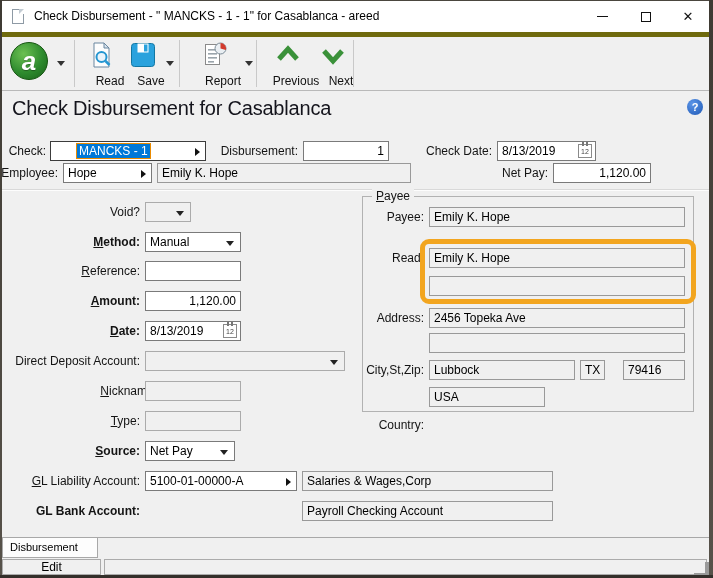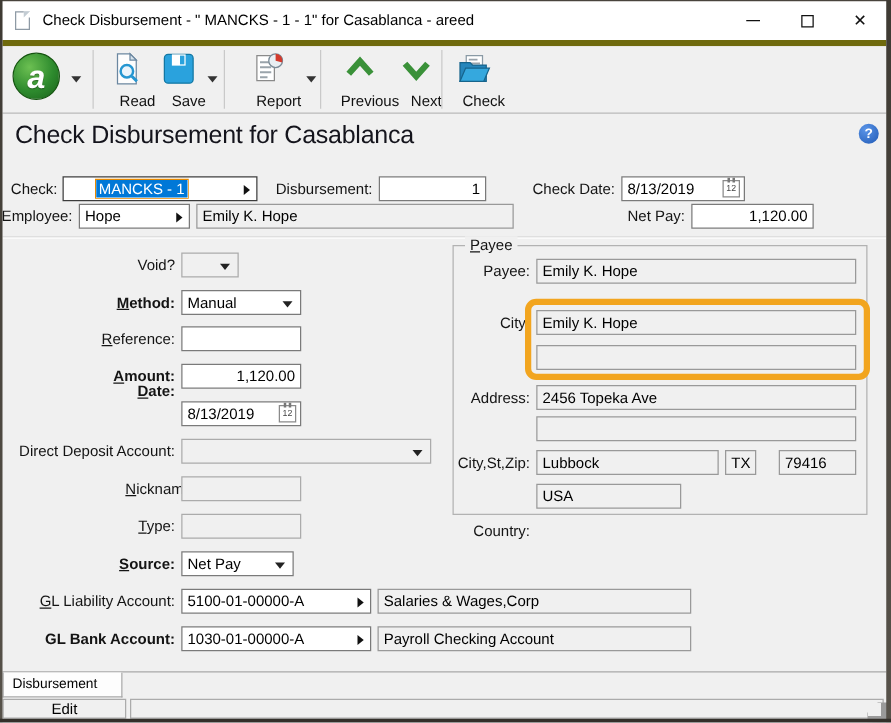--- a/index.html
+++ b/index.html
@@ -159,32 +159,20 @@
     <div class="tb-btn" style="left:313px; width:36px;">
       <span>
         <svg width="28" height="28" viewBox="0 0 28 28">
             <polyline points="5,10 14,20 23,10" fill="none" stroke="#3a9139" stroke-width="5"></polyline>
           </svg>
       </span>
       <span class="lblt">Next</span>
     </div>
     <div class="tb-sep" style="left:351px;"></div>
 
-    <div class="tb-btn" style="left:356px; width:42px;">
-      <span>
-        <svg width="28" height="28" viewBox="0 0 28 28">
-            <rect x="8" y="3.5" width="13" height="9" fill="#fff" stroke="#8a9aa5"></rect>
-            <rect x="10" y="6" width="7" height="1.4" fill="#9aa4ab"></rect>
-            <rect x="10" y="9" width="9" height="1.4" fill="#9aa4ab"></rect>
-            <path d="M3 9 h8 l2 2 h11 v13 H3 z" fill="#2586bc" stroke="#16648c"></path>
-            <path d="M3 24 l4.5 -10.5 h19 L22 24 z" fill="#35a8de" stroke="#16648c"></path>
-          </svg>
-      </span>
-      <span class="lblt">Check</span>
-    </div>
   </div>
 
   <div class="page-title">Check Disbursement for Casablanca</div>
   <div class="help-btn">
       <span>?</span>
     </div>
 
   <div class="lbl" style="left:8px; top:141px; width:38px;">Check:</div>
   <div class="fld focus" style="left:50px; top:141px; width:156px;">
     <span class="sel">MANCKS - 1</span>
@@ -221,21 +209,21 @@
     <span>Manual</span>
     <span class="ca"></span>
   </div>
 
   <div class="lbl u1" style="left:0px; top:261px; width:140px;">Reference:</div>
   <div class="fld" style="left:145px; top:261px; width:96px;"></div>
 
   <div class="lbl b u1" style="left:0px; top:291px; width:140px;">Amount:</div>
   <div class="fld num" style="left:145px; top:291px; width:96px;">1,120.00</div>
 
-  <div class="lbl b u1" style="left:0px; top:303px; width:140px;">Date:</div>
+  <div class="lbl b u1" style="left:0px; top:321px; width:140px;">Date:</div>
   <div class="fld" style="left:145px; top:321px; width:96px;">
     <span>8/13/2019</span>
     <span class="cal"><i class="t1"></i><i class="t2"></i><span>12</span></span>
   </div>
 
   <div class="lbl" style="left:0px; top:351px; width:140px;">Direct Deposit Account:</div>
   <div class="fld dis" style="left:145px; top:351px; width:200px;">
     <span></span>
     <span class="ca"></span>
   </div>
@@ -253,33 +241,29 @@
   </div>
 
   <div class="lbl u1" style="left:0px; top:471px; width:140px;">GL Liability Account:</div>
   <div class="fld" style="left:145px; top:471px; width:152px;">
     <span>5100-01-00000-A</span>
     <span class="la"></span>
   </div>
   <div class="fld ro" style="left:302px; top:471px; width:251px;">Salaries &amp; Wages,Corp</div>
 
   <div class="lbl b" style="left:0px; top:501px; width:140px;">GL Bank Account:</div>
-  <div class="fld" style="left:145px; top:501px; width:152px;">
-    <span>1030-01-00000-A</span>
-    <span class="la"></span>
-  </div>
   <div class="fld ro" style="left:302px; top:501px; width:251px;">Payroll Checking Account</div>
 
   <div class="group"></div>
   <div class="group-label u1">Payee</div>
 
   <div class="lbl" style="left:340px; top:207px; width:84px;">Payee:</div>
   <div class="fld ro" style="left:429px; top:207px; width:256px;">Emily K. Hope</div>
 
-  <div class="lbl" style="left:340px; top:248px; width:84px;">City:</div>
+  <div class="lbl" style="left:340px; top:248px; width:84px;">Read:</div>
   <div class="fld ro" style="left:429px; top:248px; width:256px;">Emily K. Hope</div>
   <div class="fld ro" style="left:429px; top:276px; width:256px;"></div>
   <div class="highlight"></div>
 
   <div class="lbl" style="left:340px; top:308px; width:84px;">Address:</div>
   <div class="fld ro" style="left:429px; top:308px; width:256px;">2456 Topeka Ave</div>
   <div class="fld ro" style="left:429px; top:333px; width:256px;"></div>
 
   <div class="lbl" style="left:340px; top:360px; width:84px;">City,St,Zip:</div>
   <div class="fld ro" style="left:429px; top:360px; width:146px;">Lubbock</div>

